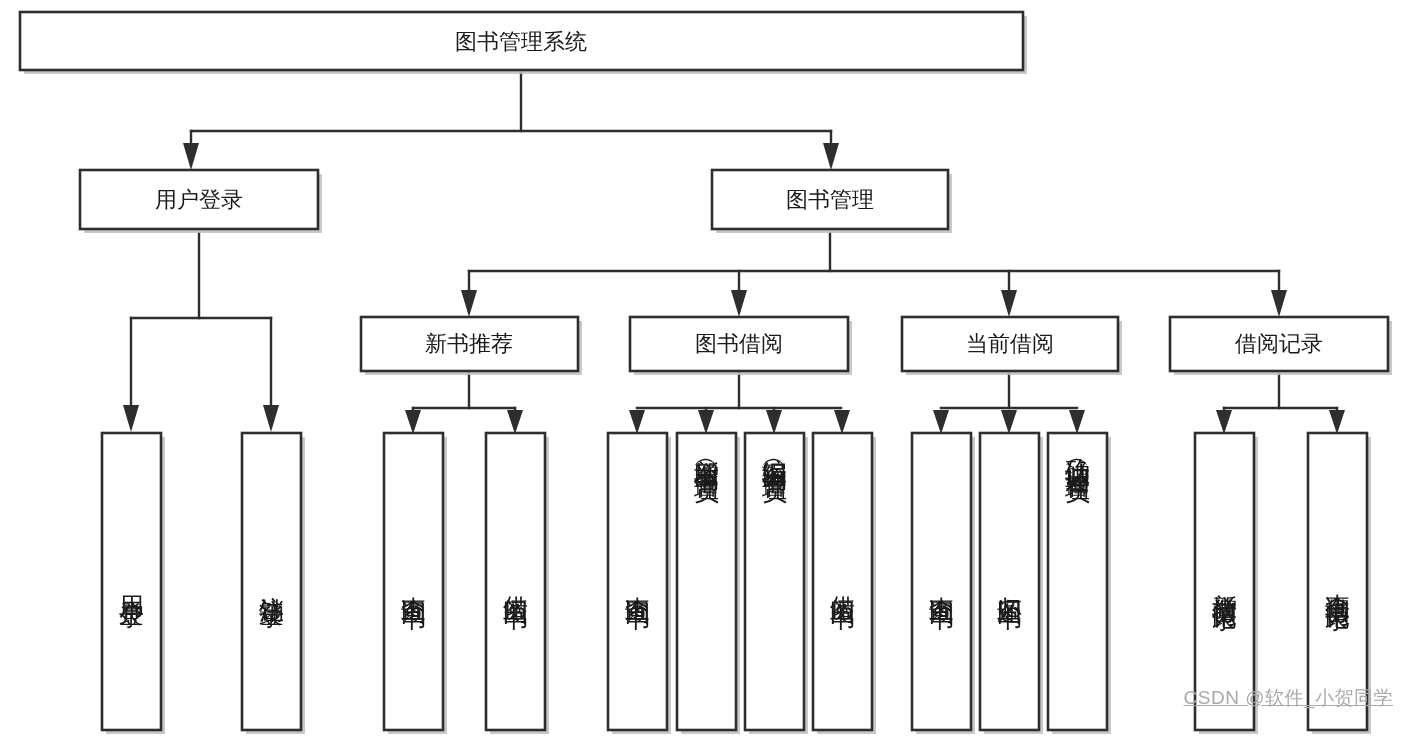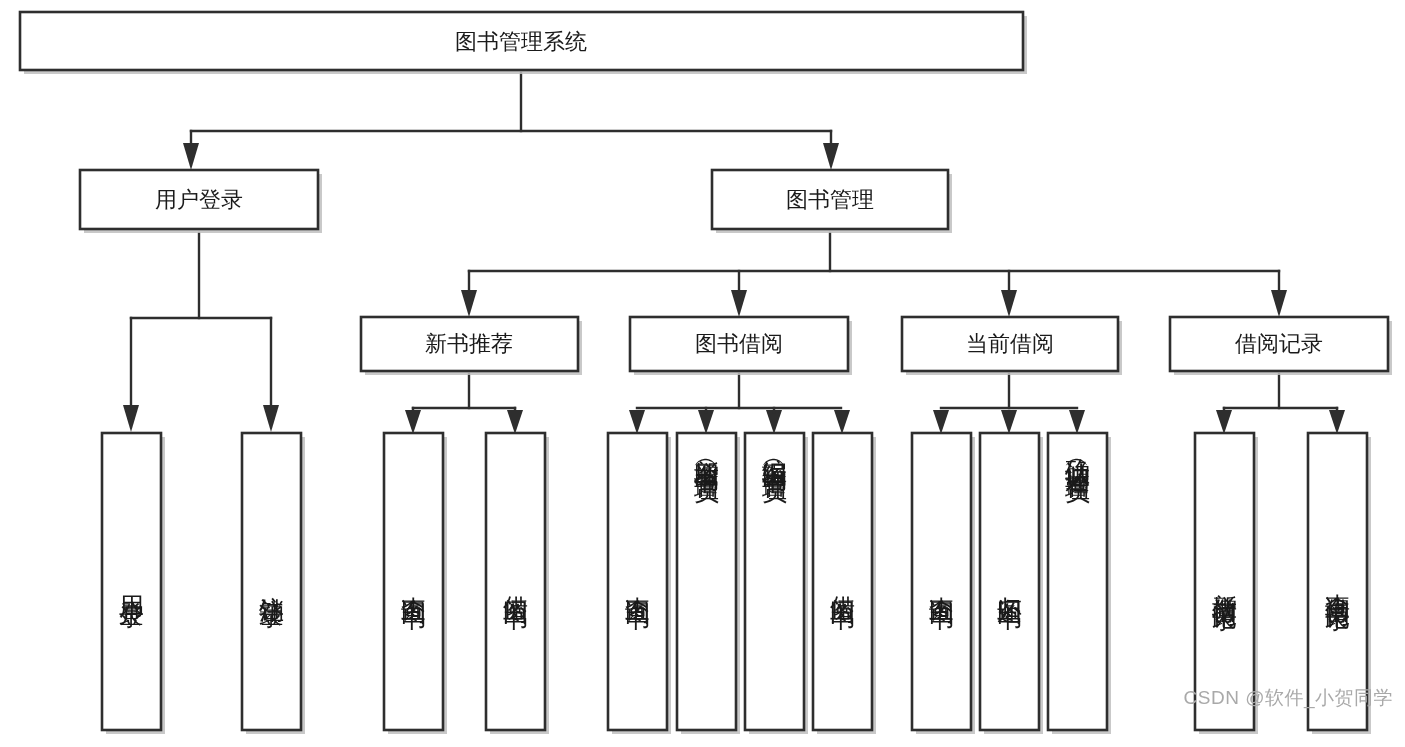--- a/index.html
+++ b/index.html
@@ -72,20 +72,21 @@
   }
   .watermark {
     position: absolute;
     right: 12px;
     bottom: 6px;
     font-family: "Liberation Sans", "DejaVu Sans", sans-serif;
     font-size: 19px;
     color: #a9a9a9;
     letter-spacing: 0.5px;
     white-space: nowrap;
+    text-decoration: underline;
   }
 </style>
 </head>
 <body>
 
 <div id="diagram-root">
 
   <svg class="diagram-canvas" viewBox="0 0 1405 747" xmlns="http://www.w3.org/2000/svg">
 
     <g>

